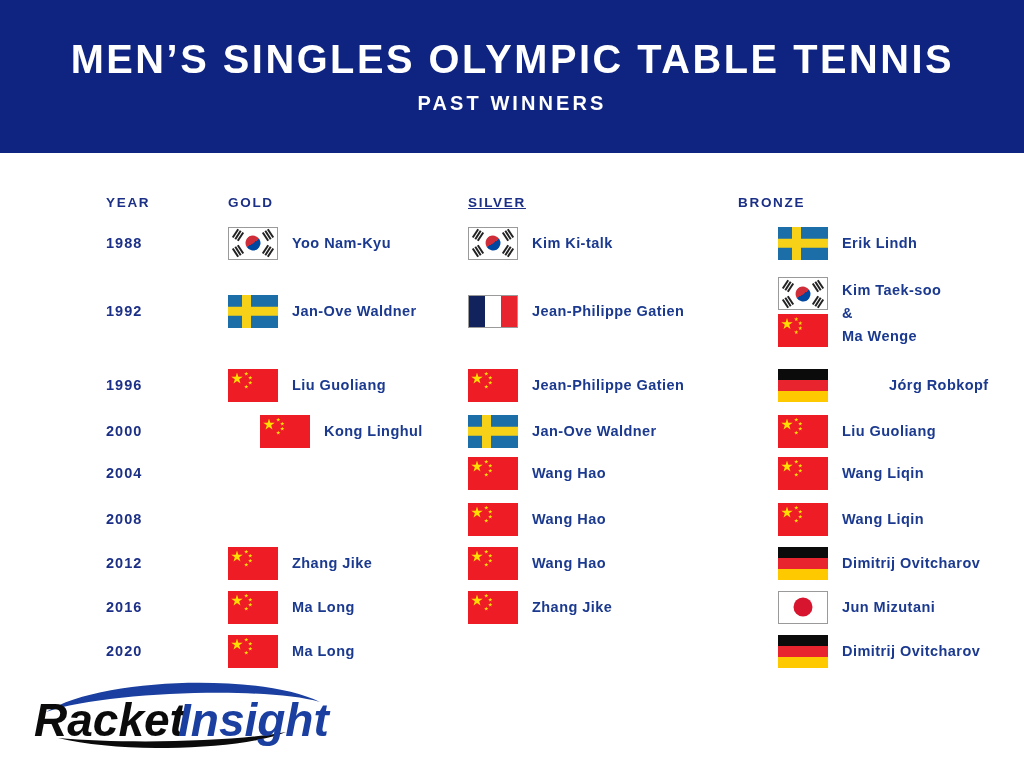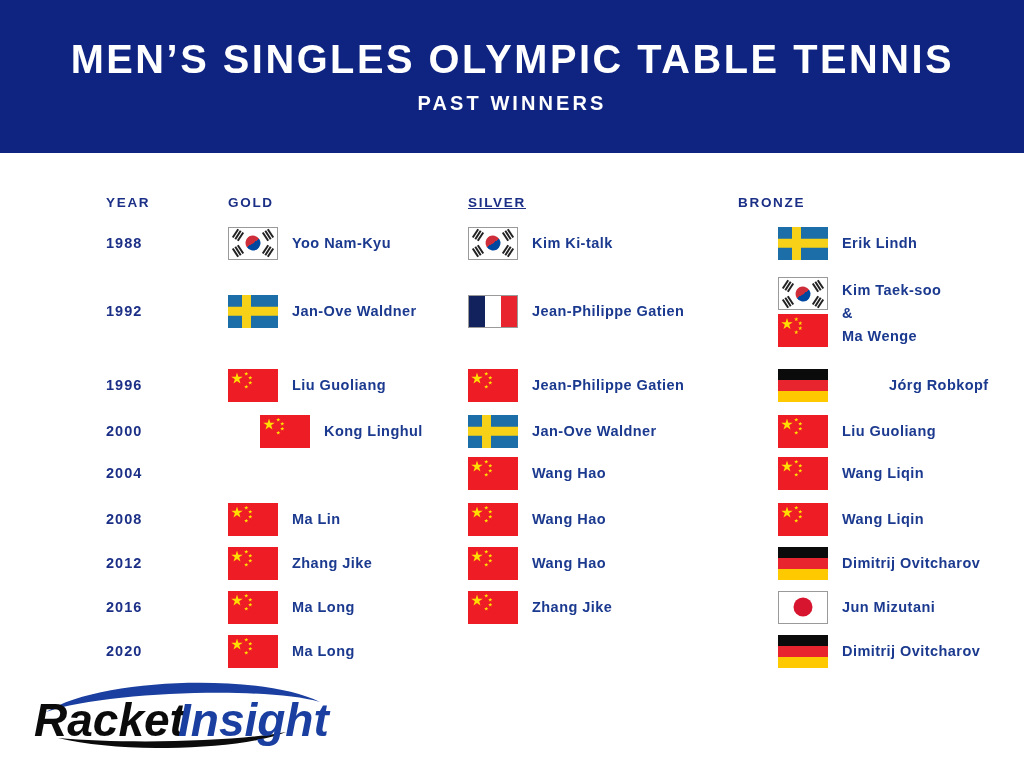--- a/index.html
+++ b/index.html
@@ -441,30 +441,20 @@
             <span class="star" style="left: 16px; top: 3px; width: 4.5px; height: 4.5px;"></span>
             <span class="star" style="left: 20px; top: 7px; width: 4.5px; height: 4.5px;"></span>
             <span class="star" style="left: 20px; top: 12px; width: 4.5px; height: 4.5px;"></span>
             <span class="star" style="left: 16px; top: 16px; width: 4.5px; height: 4.5px;"></span>
           </div>
           <div class="name">Wang Liqin</div>
         </div>
       </div>
       <div class="row" style="top: 348px; height: 36px;">
         <div class="cell cell-year" style="height: 36px;">2008</div>
-        <div class="cell cell-gold" style="height: 36px;">
-          <div class="flag flag-cn">
-            <span class="star" style="left: 3px; top: 4px; width: 12px; height: 12px;"></span>
-            <span class="star" style="left: 16px; top: 3px; width: 4.5px; height: 4.5px;"></span>
-            <span class="star" style="left: 20px; top: 7px; width: 4.5px; height: 4.5px;"></span>
-            <span class="star" style="left: 20px; top: 12px; width: 4.5px; height: 4.5px;"></span>
-            <span class="star" style="left: 16px; top: 16px; width: 4.5px; height: 4.5px;"></span>
-          </div>
-          <div class="name">Ma Lin</div>
-        </div>
         <div class="cell cell-silver" style="height: 36px;">
           <div class="flag flag-cn">
             <span class="star" style="left: 3px; top: 4px; width: 12px; height: 12px;"></span>
             <span class="star" style="left: 16px; top: 3px; width: 4.5px; height: 4.5px;"></span>
             <span class="star" style="left: 20px; top: 7px; width: 4.5px; height: 4.5px;"></span>
             <span class="star" style="left: 20px; top: 12px; width: 4.5px; height: 4.5px;"></span>
             <span class="star" style="left: 16px; top: 16px; width: 4.5px; height: 4.5px;"></span>
           </div>
           <div class="name">Wang Hao</div>
         </div>

